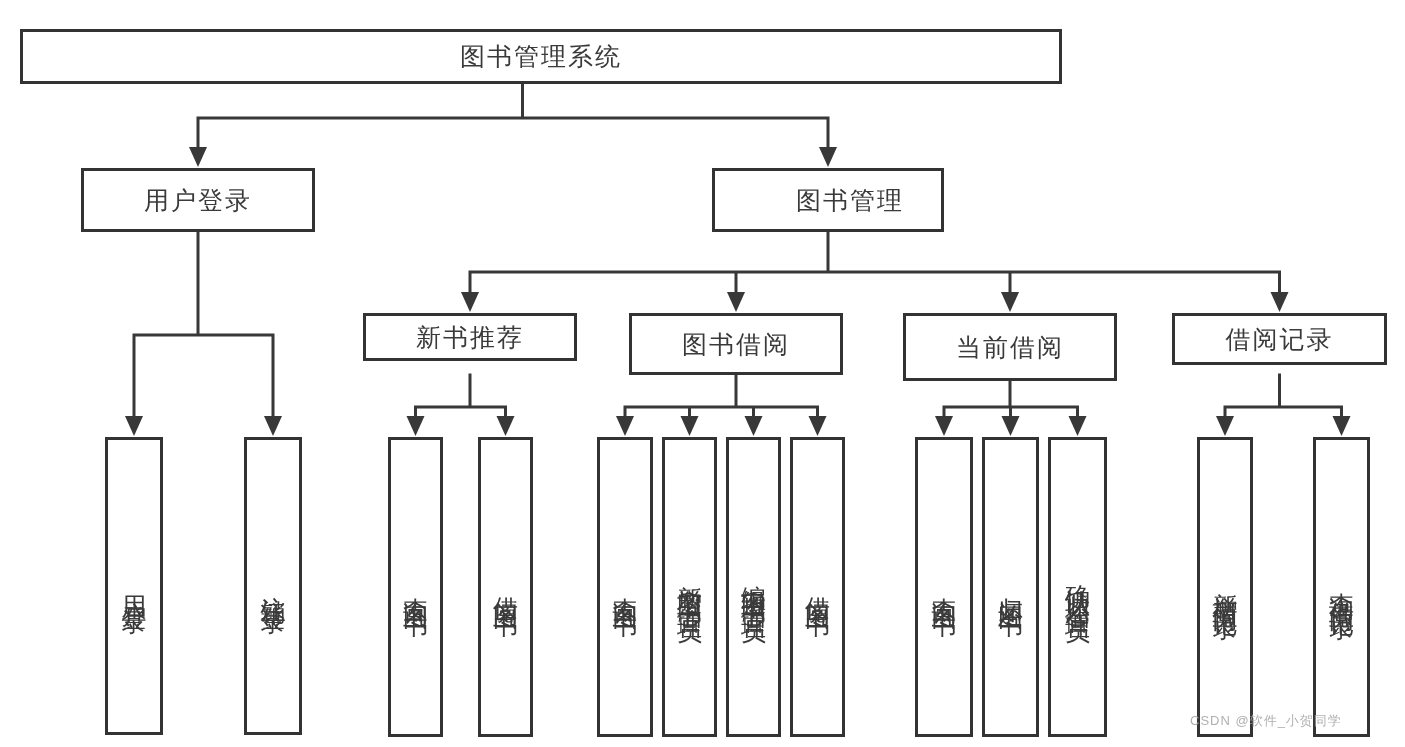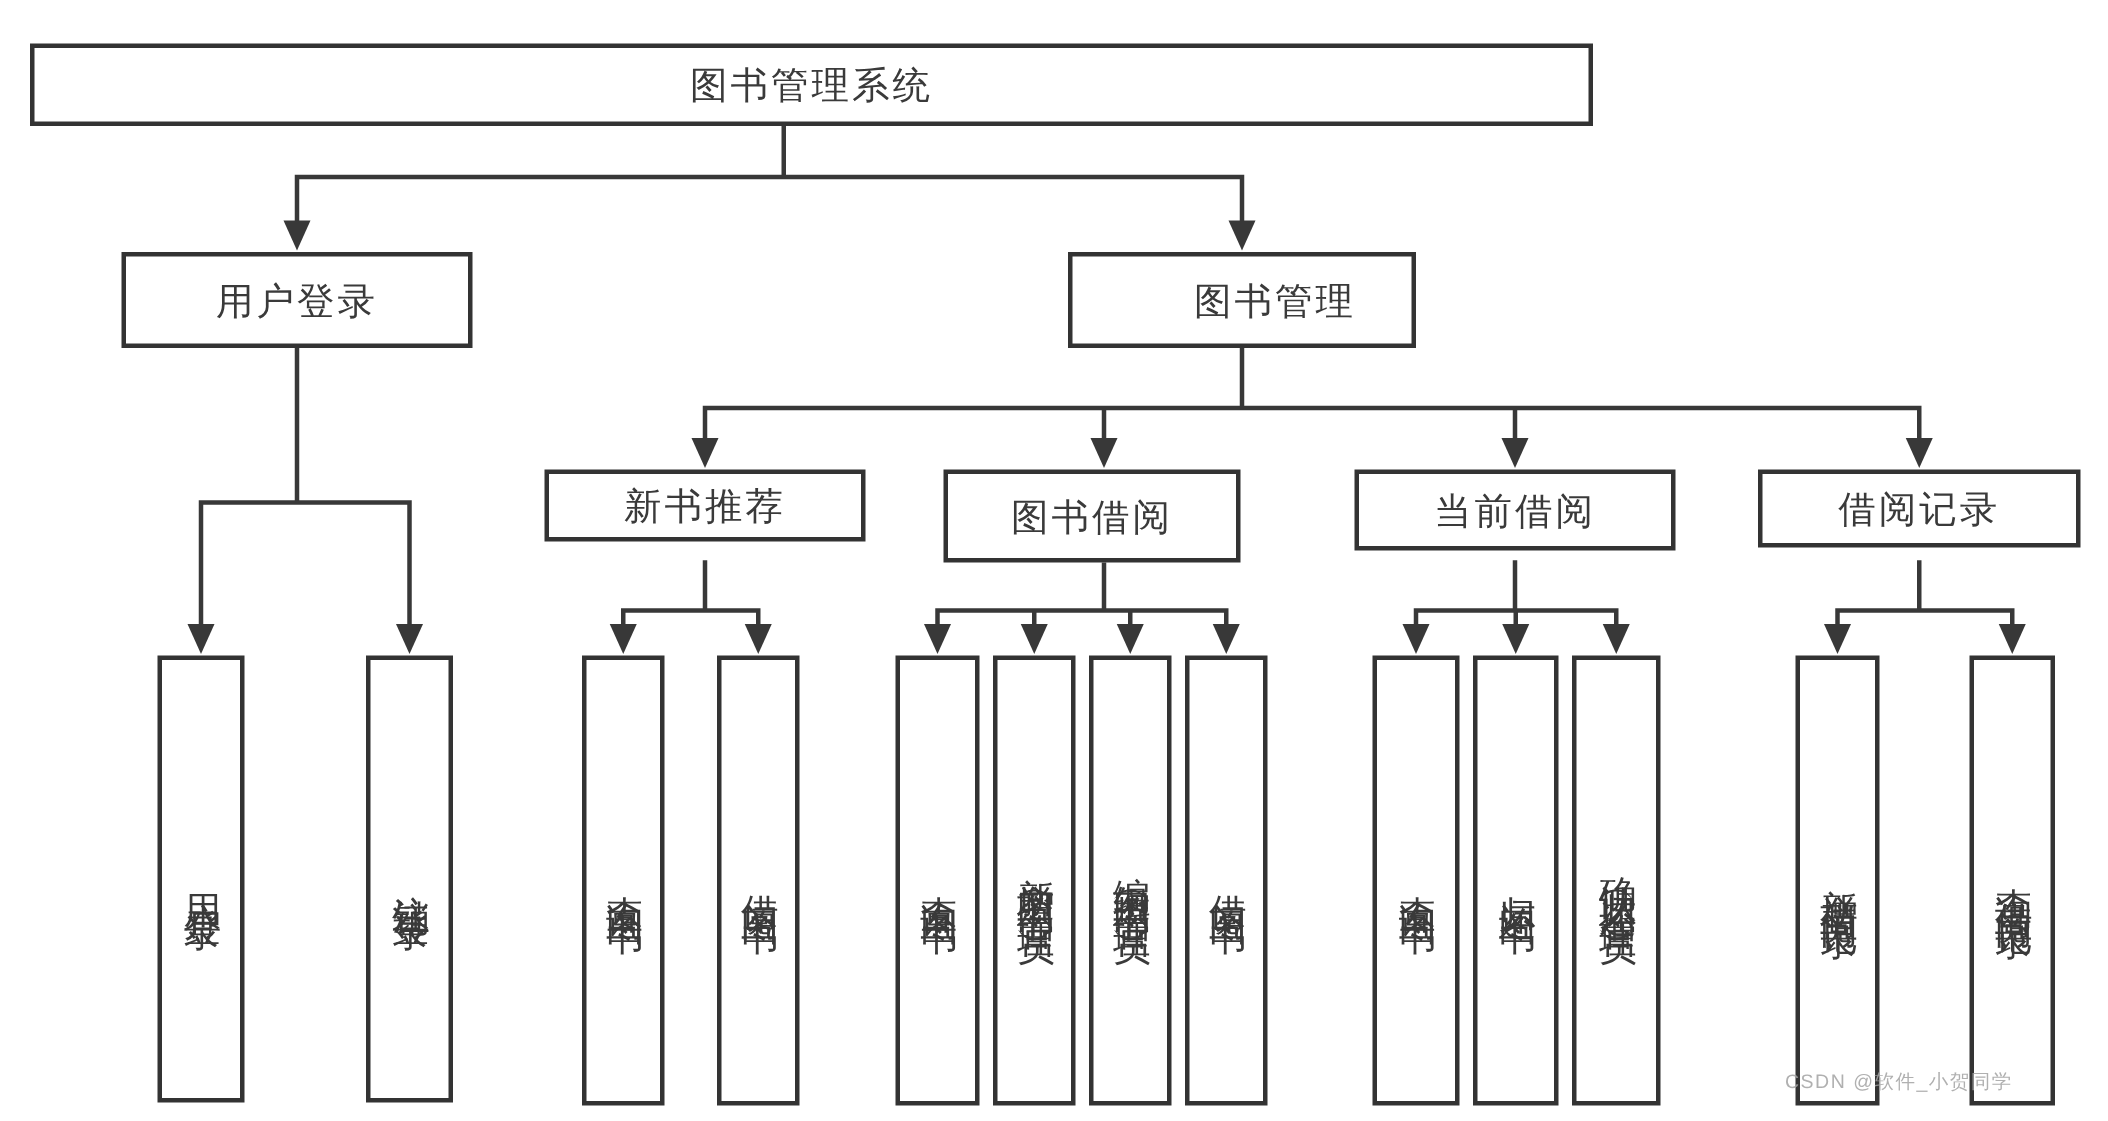--- a/index.html
+++ b/index.html
@@ -71,22 +71,22 @@
       <polygon points="1068.5,416 1086.5,416 1077.5,436" fill="#383838"></polygon>
       <polygon points="1216,416 1234,416 1225,436" fill="#383838"></polygon>
       <polygon points="1332.5,416 1350.5,416 1341.5,436" fill="#383838"></polygon>
     </svg>
 
   <div id="watermark" style="left: 1190px; top: 712px;">CSDN @软件_小贺同学</div>
 <div class="node horiz" style="left: 20px; top: 29px; width: 1042px; height: 55px;">图书管理系统</div>
     <div class="node horiz" style="left: 81px; top: 168px; width: 234px; height: 64px;">用户登录</div>
     <div class="node horiz" style="left: 712px; top: 168px; width: 232px; height: 64px; padding-left: 44px;">图书管理</div>
     <div class="node horiz" style="left: 363px; top: 313px; width: 214px; height: 48px;">新书推荐</div>
-    <div class="node horiz" style="left: 629px; top: 313px; width: 198px; height: 62px;">图书借阅</div>
-    <div class="node horiz" style="left: 903px; top: 313px; width: 214px; height: 54px;">当前借阅</div>
+    <div class="node horiz" style="left: 629px; top: 313px; width: 214px; height: 62px;">图书借阅</div>
+    <div class="node horiz" style="left: 903px; top: 313px; width: 214px; height: 68px;">当前借阅</div>
     <div class="node horiz" style="left: 1172px; top: 313px; width: 215px; height: 52px;">借阅记录</div>
     <div class="node vert" style="left: 105px; top: 437px; width: 58px; height: 298px;">用户登录</div>
     <div class="node vert" style="left: 244px; top: 437px; width: 58px; height: 298px;">注销登录</div>
     <div class="node vert" style="left: 388px; top: 437px; width: 55px; height: 300px;">查询图书</div>
     <div class="node vert" style="left: 478px; top: 437px; width: 55px; height: 300px;">借阅图书</div>
     <div class="node vert" style="left: 597px; top: 437px; width: 56px; height: 300px;">查询图书</div>
     <div class="node vert" style="left: 662px; top: 437px; width: 55px; height: 300px;">新增图书（管理员）</div>
     <div class="node vert" style="left: 726px; top: 437px; width: 55px; height: 300px;">编辑图书（管理员）</div>
     <div class="node vert" style="left: 790px; top: 437px; width: 55px; height: 300px;">借阅图书</div>
     <div class="node vert" style="left: 915px; top: 437px; width: 58px; height: 300px;">查询图书</div>

